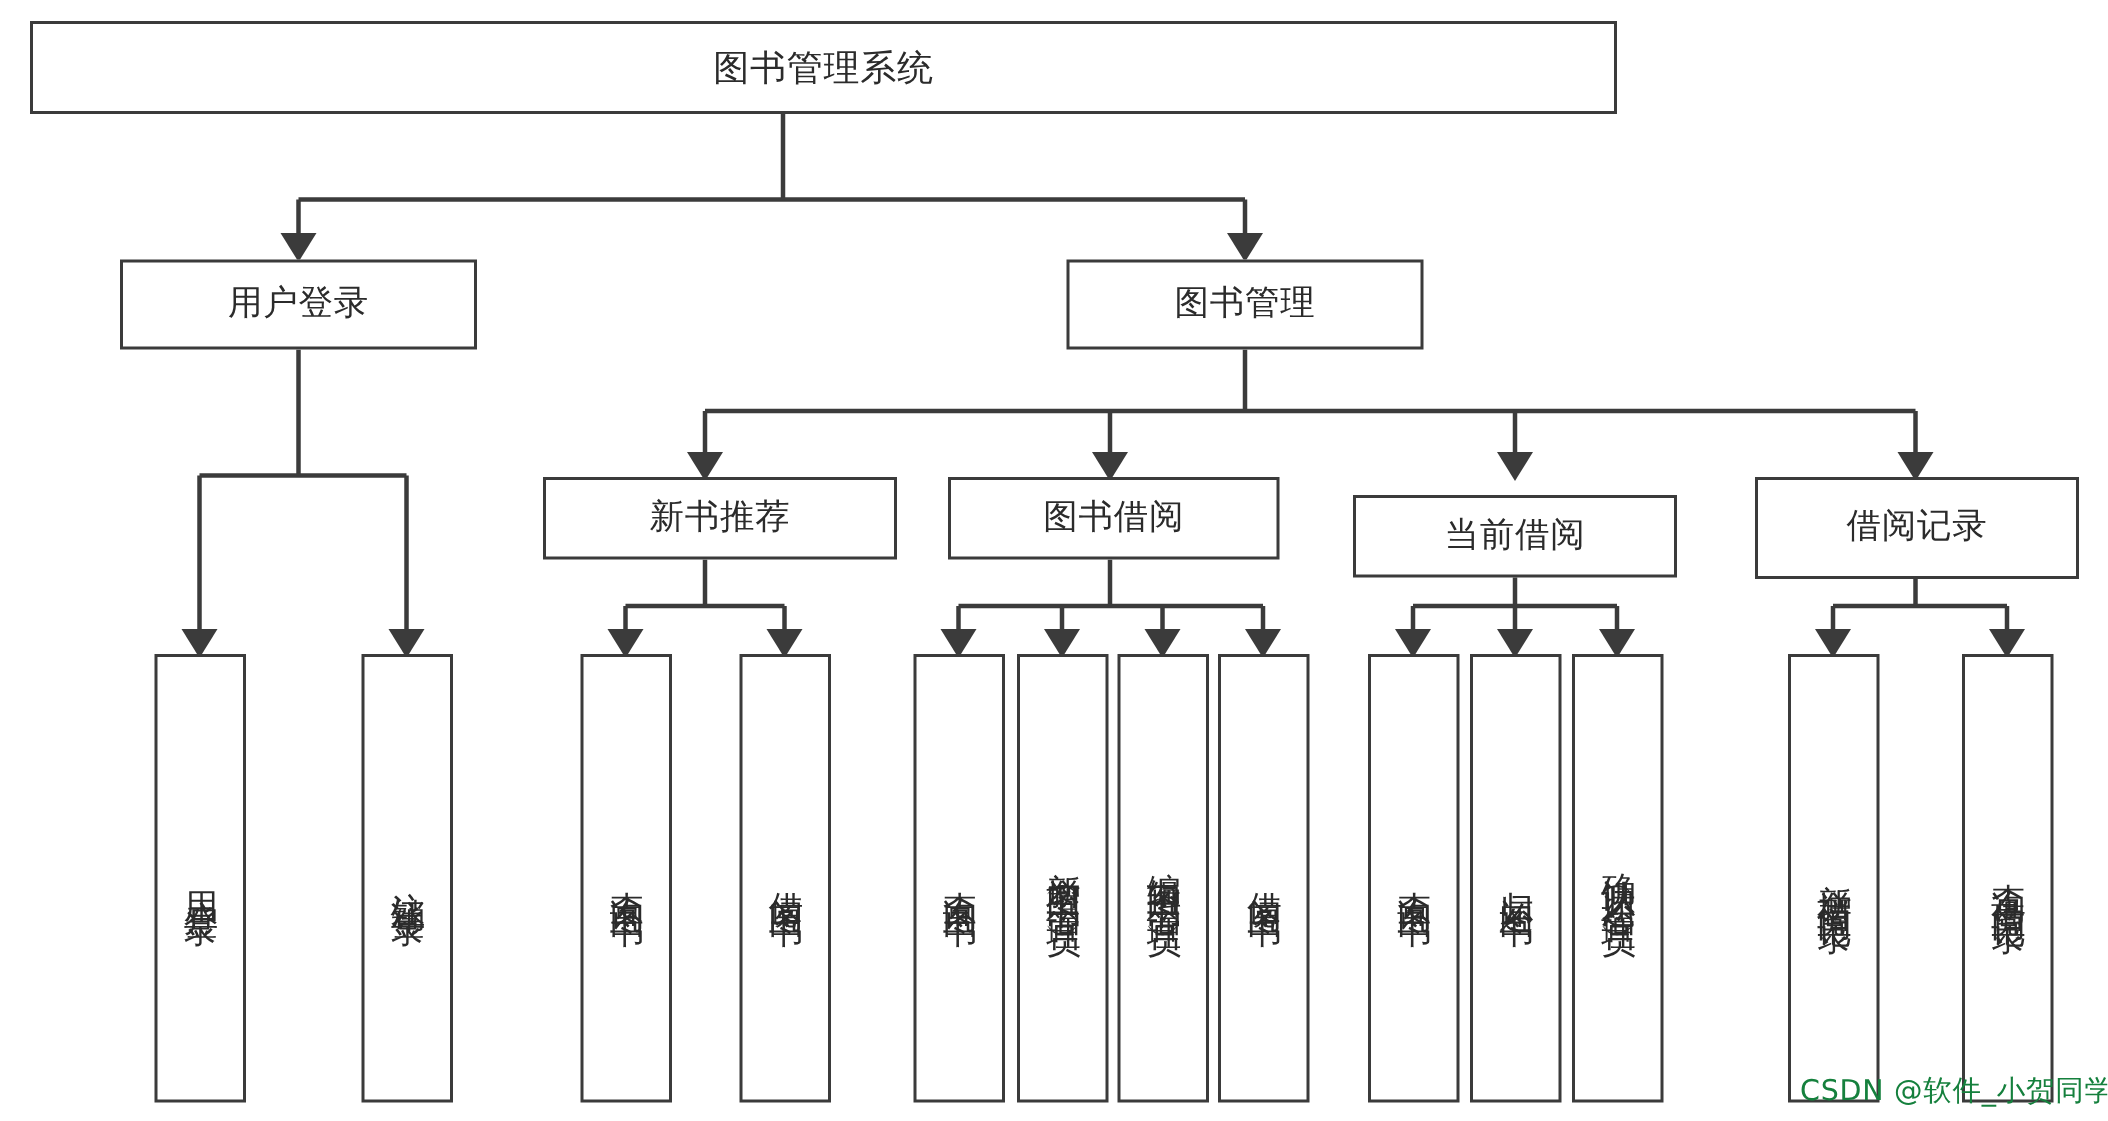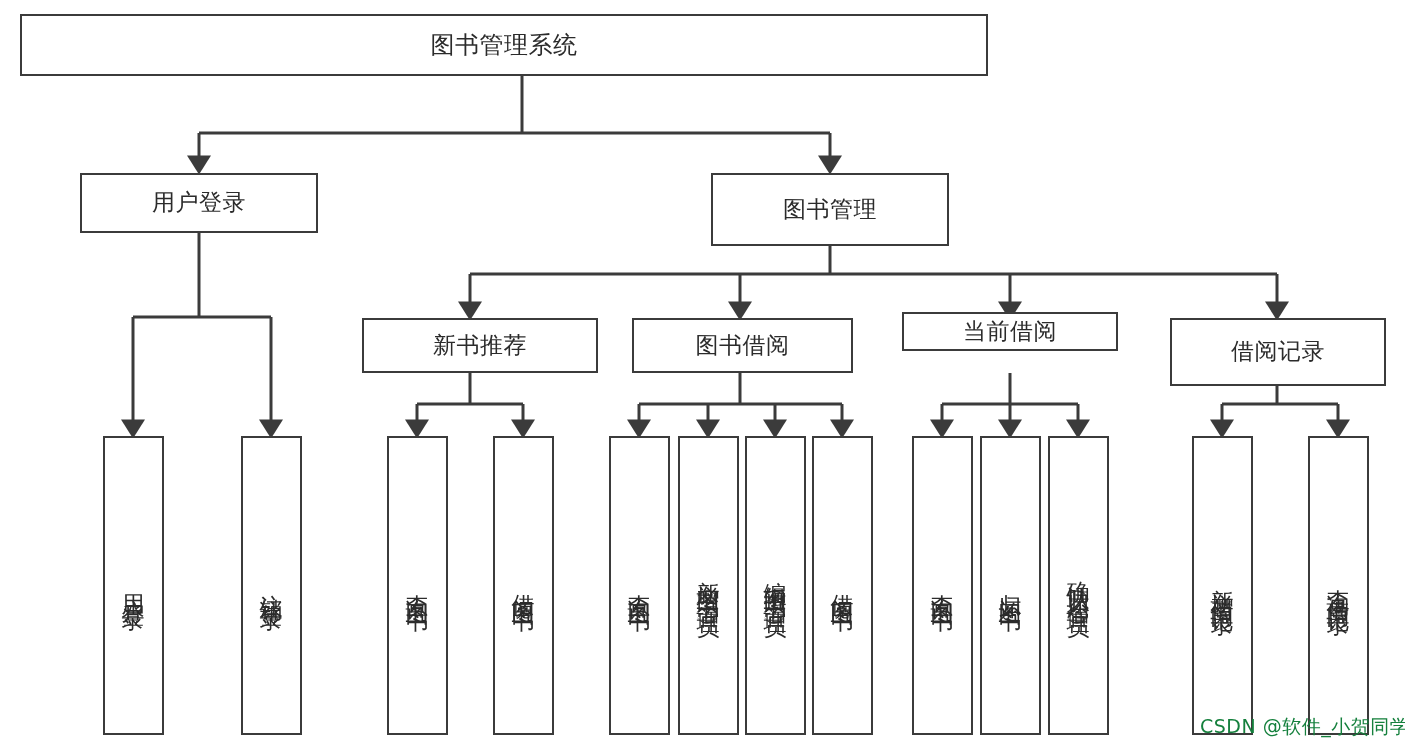--- a/index.html
+++ b/index.html
@@ -124,41 +124,41 @@
       <path d="M1010,404 L1010,426" marker-end="url(#arrowhead)"></path>
       <path d="M1078,404 L1078,426" marker-end="url(#arrowhead)"></path>
 
       <path d="M1277,373 L1277,404"></path>
       <path d="M1222,404 L1338,404"></path>
       <path d="M1222,404 L1222,426" marker-end="url(#arrowhead)"></path>
       <path d="M1338,404 L1338,426" marker-end="url(#arrowhead)"></path>
     </g>
   </svg>
 
-  <div class="node horiz root" style="left:20px; top:14px; width:968px; height:62px;">
+  <div class="node horiz root" style="left:20px; top:14px; width:1058px; height:62px;">
     <span class="label">图书管理系统</span>
   </div>
 
   <div class="node horiz" style="left:80px; top:173px; width:238px; height:60px;">
     <span class="label">用户登录</span>
   </div>
 
-  <div class="node horiz" style="left:711px; top:173px; width:238px; height:73px;">
+  <div class="node horiz" style="left:711px; top:173px; width:238px; height:60px;">
     <span class="label">图书管理</span>
   </div>
 
   <div class="node horiz" style="left:362px; top:318px; width:236px; height:55px;">
     <span class="label">新书推荐</span>
   </div>
 
   <div class="node horiz" style="left:632px; top:318px; width:221px; height:55px;">
     <span class="label">图书借阅</span>
   </div>
 
-  <div class="node horiz" style="left:902px; top:312px; width:216px; height:39px;">
+  <div class="node horiz" style="left:902px; top:330px; width:216px; height:55px;">
     <span class="label">当前借阅</span>
   </div>
 
   <div class="node horiz" style="left:1170px; top:318px; width:216px; height:68px;">
     <span class="label">借阅记录</span>
   </div>
 
   <div class="node vert" style="left:103px; top:436px; width:61px; height:299px;">
     <span class="label">用户登录</span>
   </div>

